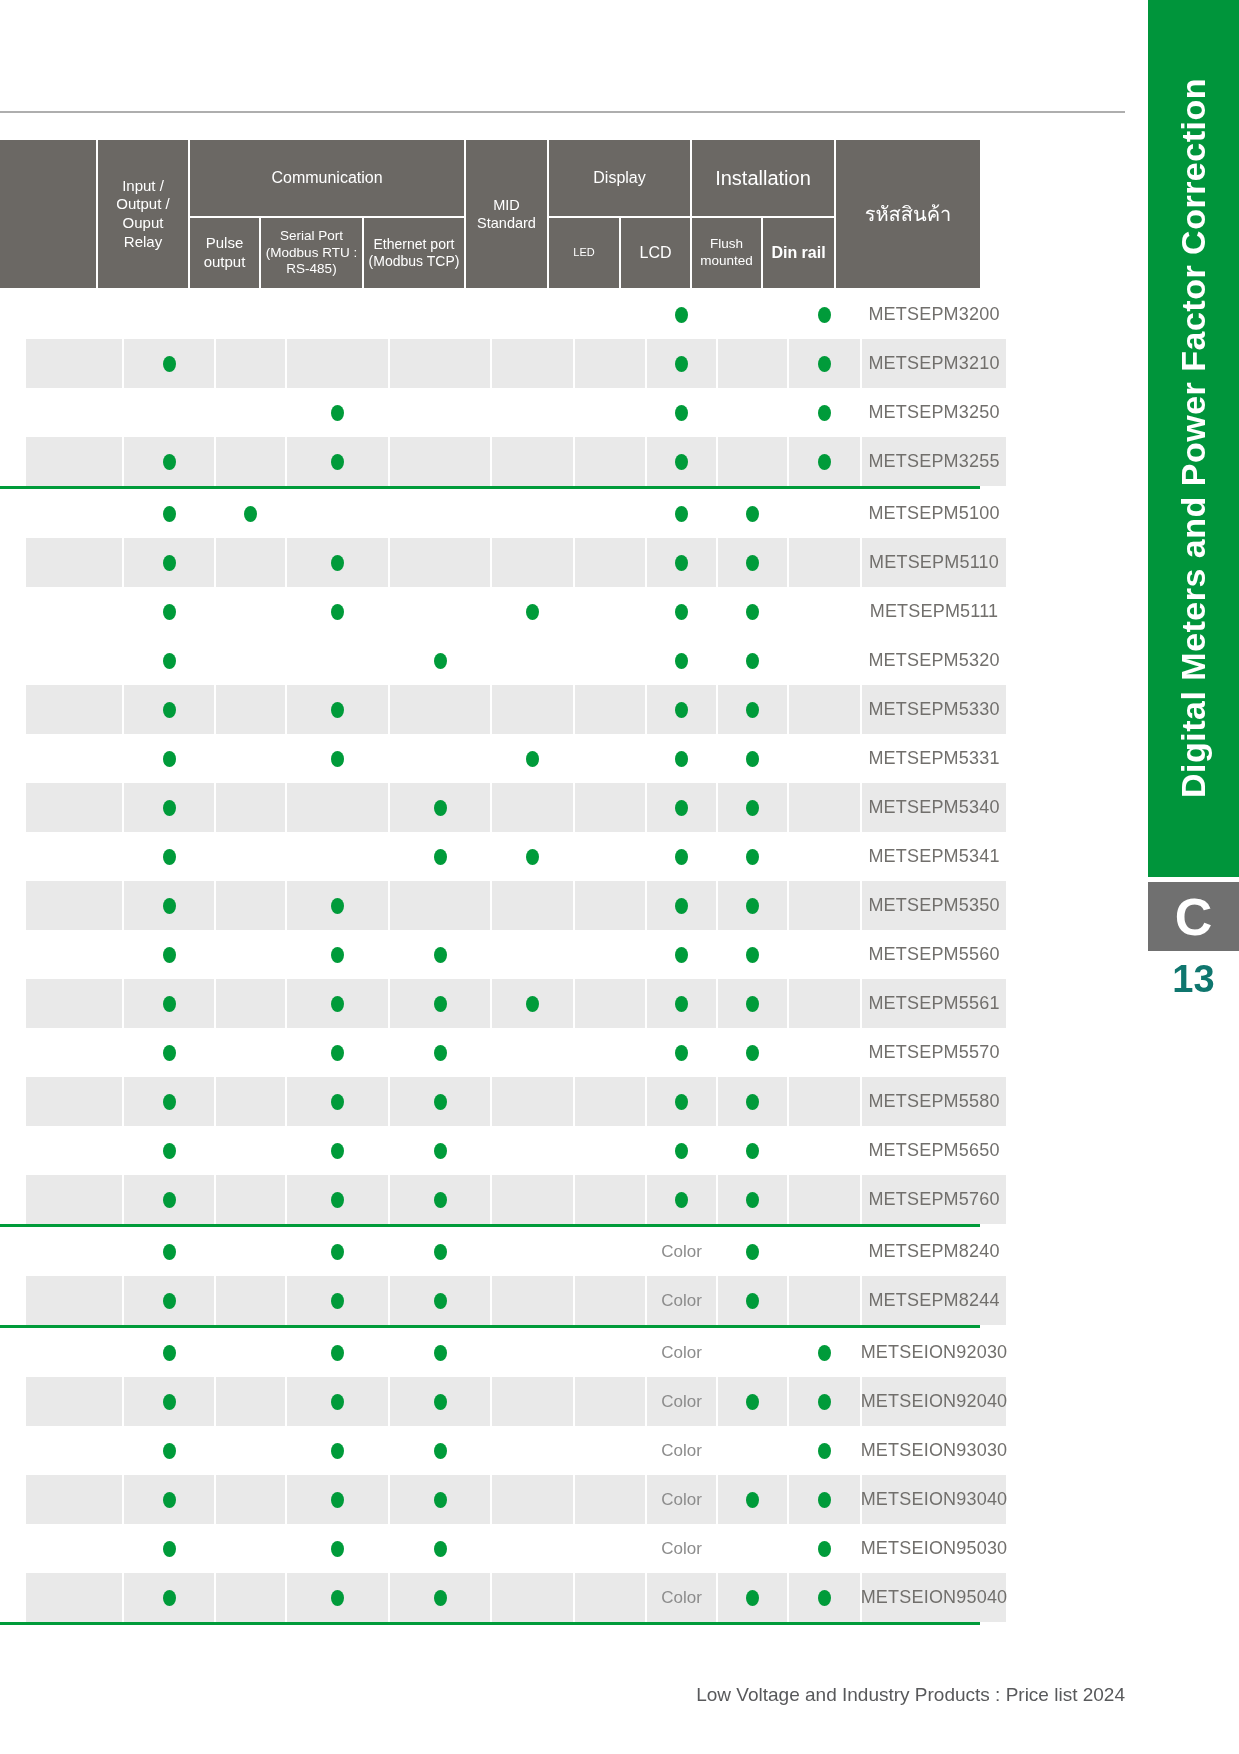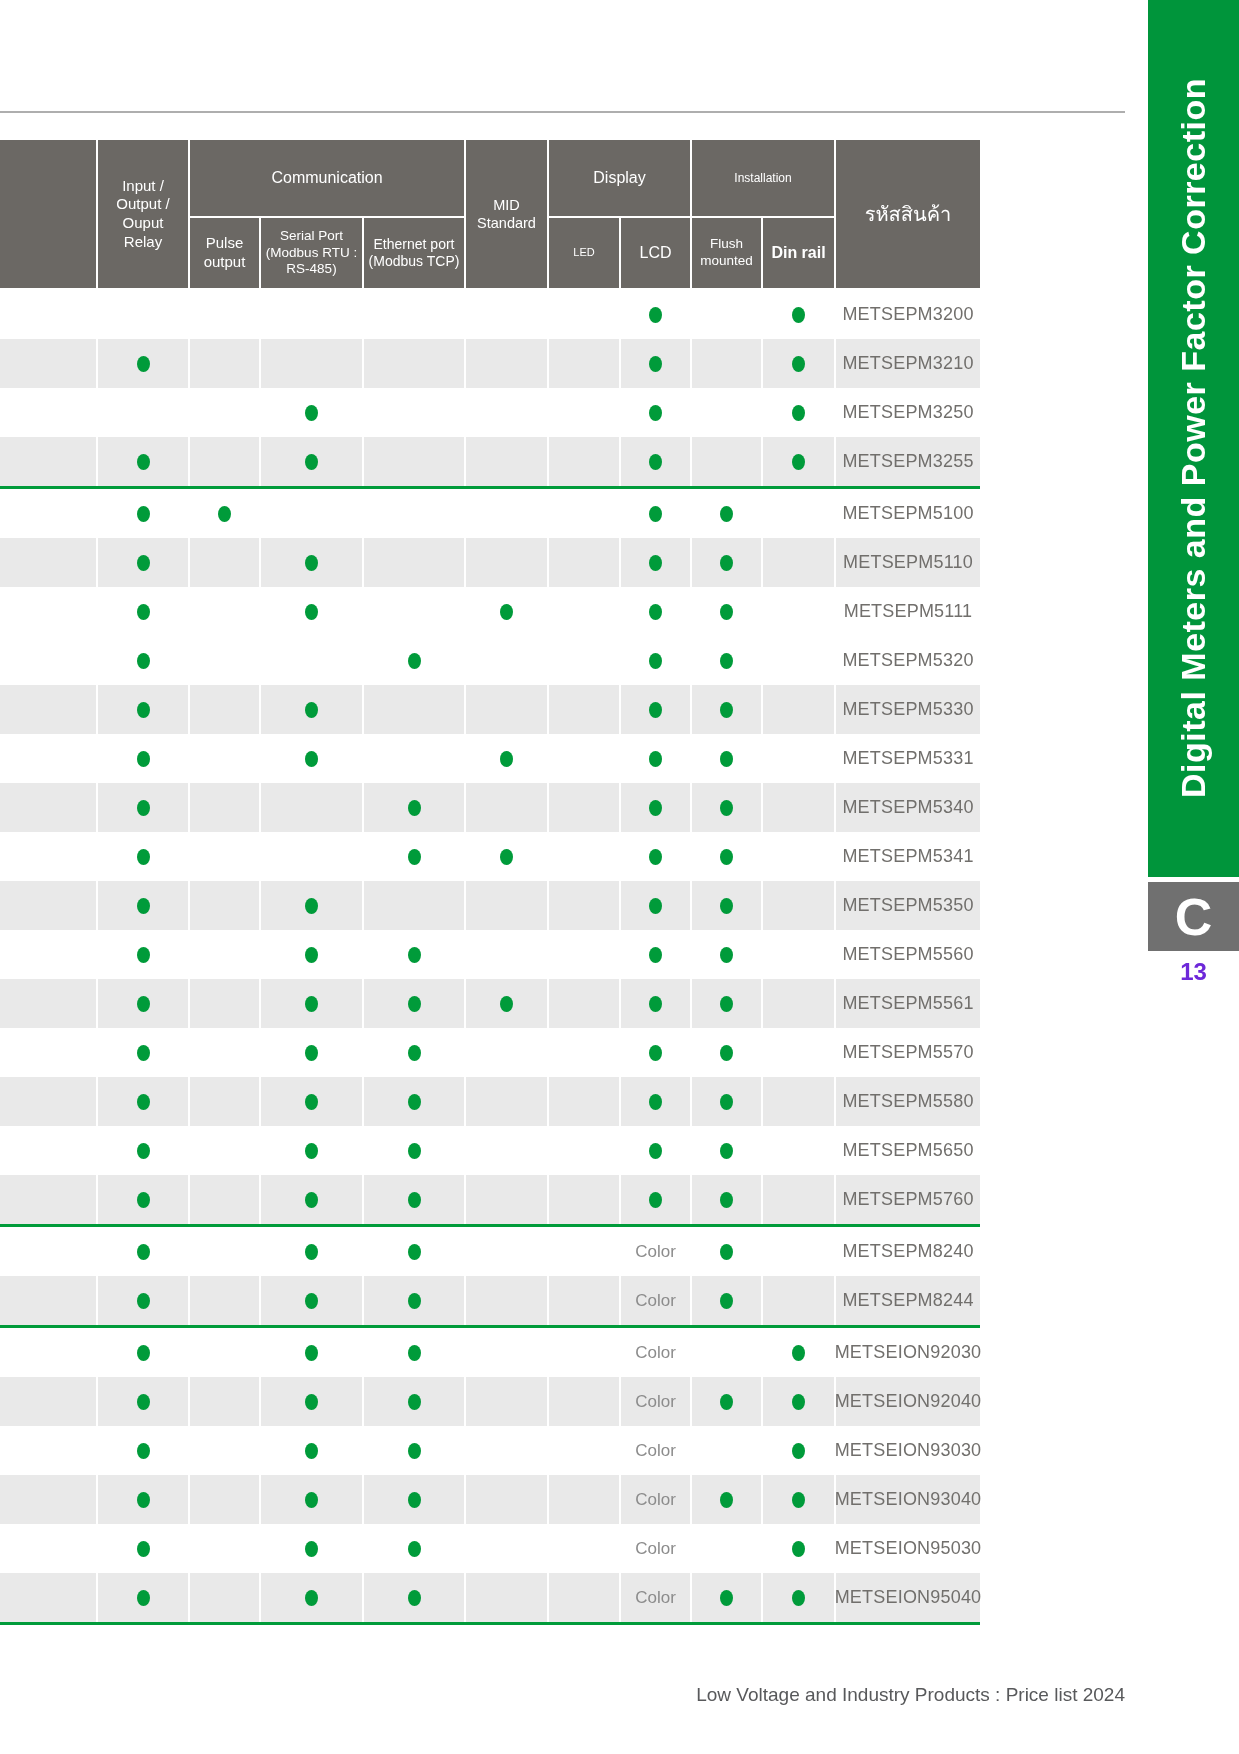--- a/index.html
+++ b/index.html
@@ -12,46 +12,46 @@
   
   .banner{position:absolute;left:1148px;top:0;width:91px;height:877px;background:var(--banner-green,#00953B);
           display:flex;align-items:center;justify-content:center;}
   .banner-text{writing-mode:vertical-rl;transform:rotate(180deg);color:#fff;font-weight:bold;
                font-size:34px;white-space:nowrap;letter-spacing:0.5px;}
 
   .section-box{position:absolute;left:1148px;top:882px;width:91px;height:69px;background:var(--section-box,#707070);
                display:flex;align-items:center;justify-content:center;}
   .section-letter{color:#fff;font-size:52px;font-weight:bold;line-height:1;}
   .page-number{position:absolute;left:1148px;top:958px;width:91px;text-align:center;
-               font-size:24px;font-weight:bold;color:#6d28d9;}
+               font-size:38px;font-weight:bold;color:#0f766e;}
 
   
   .meter-table{position:absolute;left:0;top:140px;width:980px;}
   .thead{display:grid;grid-template-columns:96px 90px 69px 101px 100px 81px 70px 69px 69px 71px 144px;
          grid-template-rows:76px 70px;gap:2px;}
   .h-cell{background:var(--header-bg,#6B6864);color:#fff;display:flex;align-items:center;justify-content:center;
           text-align:center;white-space:pre-line;line-height:1.25;}
   .h-spacer{grid-column:1;grid-row:1/3;}
   .h-io{grid-column:2;grid-row:1/3;font-size:15px;}
   .h-comm{grid-column:3/6;grid-row:1;font-size:16px;}
   .h-pulse{grid-column:3;grid-row:2;font-size:15px;}
   .h-serial{grid-column:4;grid-row:2;font-size:13.5px;}
   .h-ethernet{grid-column:5;grid-row:2;font-size:14px;}
   .h-mid{grid-column:6;grid-row:1/3;font-size:14.5px;}
   .h-display{grid-column:7/9;grid-row:1;font-size:16px;}
   .h-led{grid-column:7;grid-row:2;font-size:11px;}
   .h-lcd{grid-column:8;grid-row:2;font-size:16px;}
-  .h-install{grid-column:9/11;grid-row:1;font-size:12px;}
+  .h-install{grid-column:9/11;grid-row:1;font-size:20px;}
   .h-flush{grid-column:9;grid-row:2;font-size:13.5px;}
   .h-din{grid-column:10;grid-row:2;font-size:16px;font-weight:bold;}
   .h-code{grid-column:11;grid-row:1/3;font-size:20px;font-family:"DejaVu Sans",sans-serif;}
 
   .tbody{margin-top:2px;}
   .t-row{display:grid;grid-template-columns:96px 90px 69px 101px 100px 81px 70px 69px 69px 71px 144px;
-         column-gap:2px;height:49px;}
+         column-gap:2px;height:49px;padding-left:26px;}
   .t-row.alt .t-cell{background:var(--row-alt,#E9E9E9);}
   .t-cell{display:flex;align-items:center;justify-content:center;}
   .dot{width:13px;height:16px;border-radius:50%;background:var(--green,#009B3A);}
   .color-label{font-size:17px;color:#8C8C8C;}
   .code-cell{font-size:18px;color:#716F6C;letter-spacing:0.2px;}
   .green-sep{height:3px;background:var(--green,#009B3A);}
   .bottom-rule{height:3px;background:var(--green,#009B3A);}
 
   .footer{position:absolute;top:1684px;right:114px;font-size:19px;color:#58595B;}
 </style>

